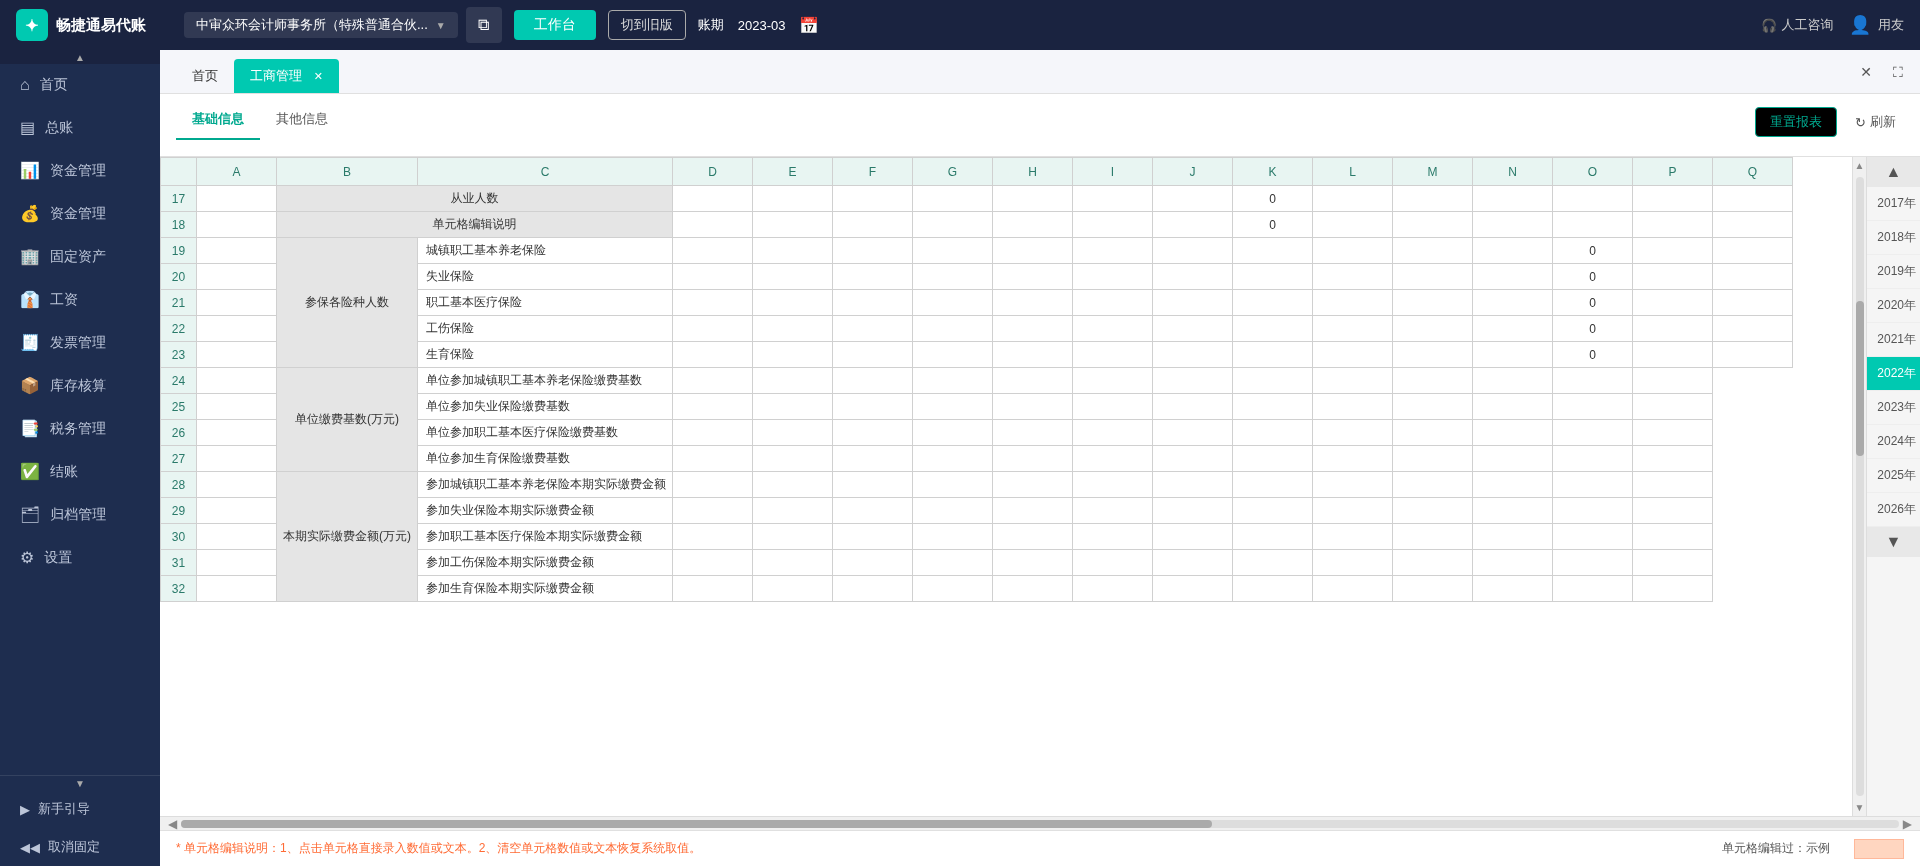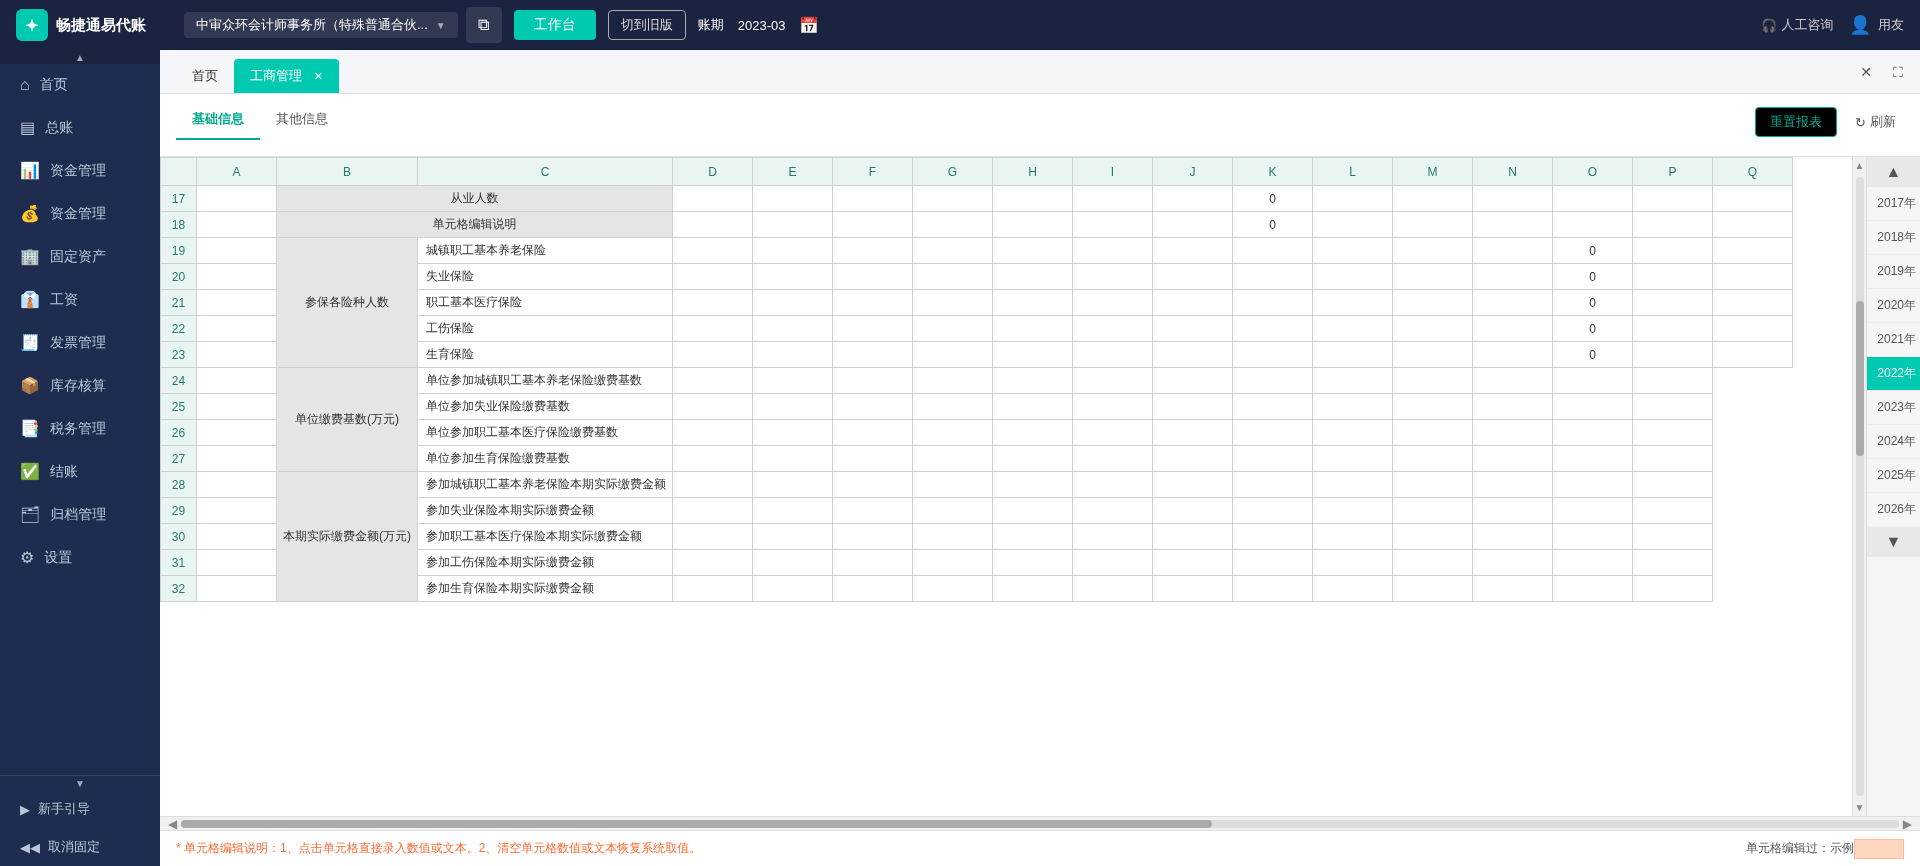--- a/index.html
+++ b/index.html
@@ -312,21 +312,21 @@
       background: white;
       border-top: 1px solid #e0e0e0;
       display: flex; align-items: center;
       padding: 0 16px;
       font-size: 12px;
       flex-shrink: 0;
     }
     .footer-hint { color: #ff6b35; }
     .footer-right {
       margin-left: auto;
-      display: flex; align-items: center; gap: 0;
+      display: flex; align-items: center; gap: 24px;
       color: #555;
     }
     .footer-sample {
       width: 50px; height: 20px;
       background: #ffd6c0;
       border: 1px solid #ffb89a;
     }
     .win-btn {
       width: 28px; height: 28px;
       display: flex; align-items: center; justify-content: center;

